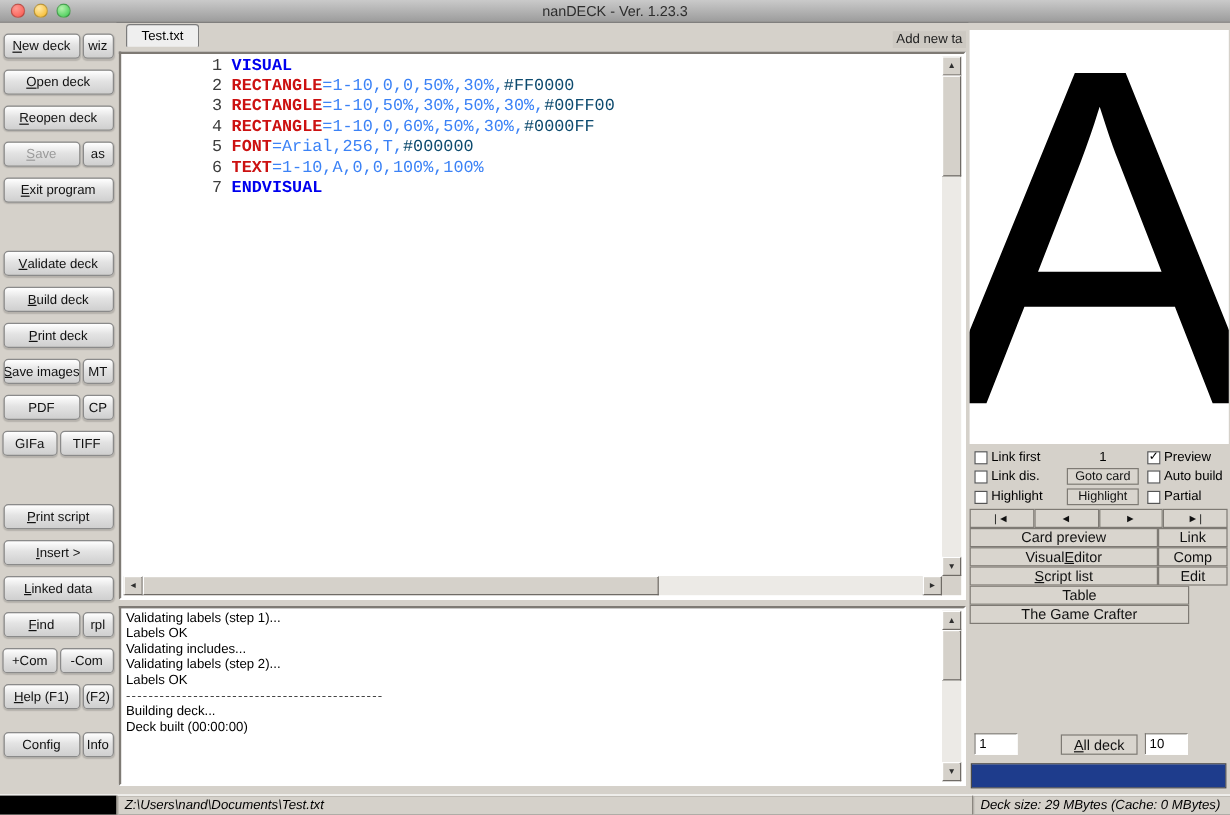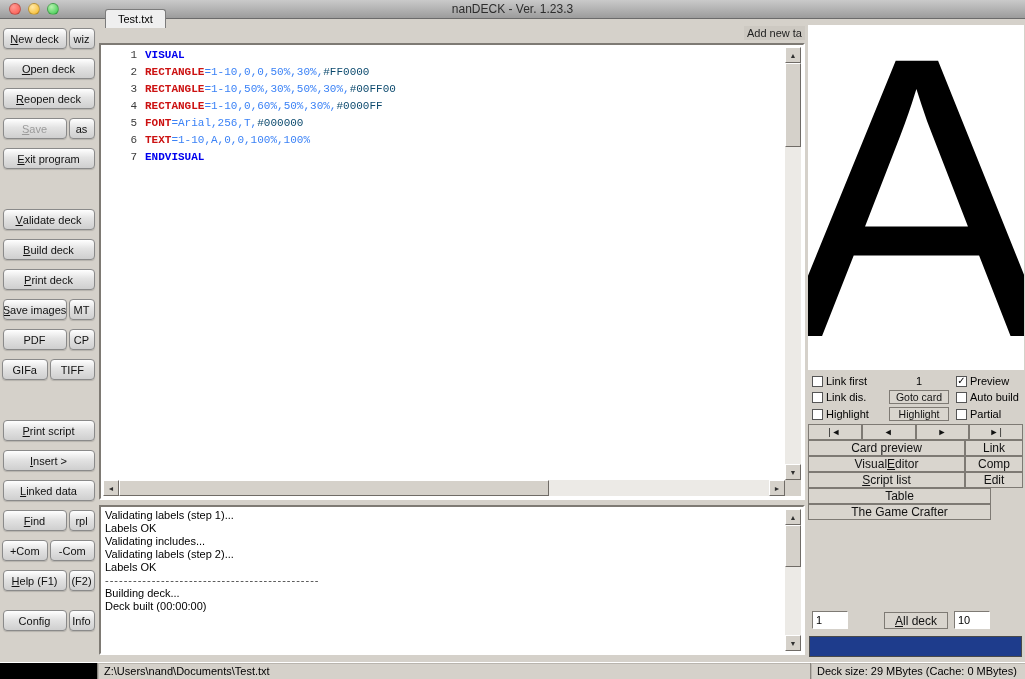--- a/index.html
+++ b/index.html
@@ -25,32 +25,32 @@
   .aqua { height:21px; border:1px solid #8a8a8a; border-radius:4px;
     background:linear-gradient(#ffffff,#e3e3e3 45%,#cfcfcf); font-size:11px; color:#111;
     display:flex; align-items:center; justify-content:center; cursor:default;
     box-shadow:0 1px 1px rgba(0,0,0,.15); white-space:nowrap; overflow:hidden; }
   .aqua.main { width:64px; } .aqua.small { width:26px; } .aqua.full { width:92px; } .aqua.eq { flex:1; }
   .aqua.disabled { color:#9b9b9b; }
 
   
   .center { position:absolute; left:97px; top:19px; width:710px; height:643px; }
   .tabrow { position:absolute; left:0; top:0; width:710px; height:24px; }
-  .tab { position:absolute; left:8px; bottom:15px; height:19px; padding:0 12px;
+  .tab { position:absolute; left:8px; bottom:4px; height:19px; padding:0 12px;
     background:#efefef; border:1px solid #7b7b7b; border-bottom:none; border-radius:3px 3px 0 0;
     font-size:11px; display:flex; align-items:center; }
   .addnew { position:absolute; right:2px; bottom:3px; font-size:11px; color:#222;
     padding:1px 3px; background:#cdc9c2; white-space:nowrap; }
 
   .sunken { border-top:2px solid #7e7a74; border-left:2px solid #7e7a74;
     border-bottom:2px solid #ffffff; border-right:2px solid #ffffff; background:#fff; }
 
   .editor { position:absolute; left:2px; top:24px; width:706px; height:457px; overflow:hidden; }
   .ed-lines { position:absolute; left:0; top:2px; right:18px; bottom:18px; overflow:hidden;
-    font-family:"Liberation Mono","DejaVu Sans Mono",monospace; font-size:11px; line-height:17px; }
+    font-family:"Liberation Mono","DejaVu Sans Mono",monospace; font-size:14px; line-height:17px;padding-left:48px; }
   .ed-line { white-space:pre; }
   .ln { display:inline-block; width:44px; text-align:right; padding-right:8px; color:#3c3c3c; }
   .kw-blue { color:#0000ee; font-weight:bold; }
   .kw-red { color:#cc1111; font-weight:bold; }
   .val { color:#3b82f6; }
   .hex { color:#0c4a6e; }
 
   
   .vsb { position:absolute; top:2px; right:2px; width:16px; bottom:18px; background:#eceae6; }
   .hsb { position:absolute; left:2px; bottom:2px; right:18px; height:16px; background:#eceae6; }
@@ -108,21 +108,21 @@
 
   .progress { position:absolute; left:2px; top:617px; width:213px; height:21px;
     border:1px solid #4a4a4a; background:#fff; }
   .progress .fill { height:100%; width:100%; background:#1e3c8c; }
 
   
   .statusbar { position:absolute; left:0; top:662px; width:1025px; height:17px;
     display:grid; grid-template-columns:97px 713px 1fr; background:#d5d1ca; border-top:1px solid #fff; }
   .status-corner { background:#000; }
   .status-seg { font-size:11px; color:#000; display:flex; align-items:center; padding:0 6px;
-    border-left:1px solid #8a867f; box-shadow:inset 1px 1px 0 #b9b5ae; white-space:nowrap; overflow:hidden; }
+    border-left:1px solid #8a867f; box-shadow:inset 1px 1px 0 #b9b5ae; white-space:nowrap; overflow:hidden;font-style:italic; }
   u { text-decoration:underline; }
 </style>
 </head>
 <body>
 
 <div class="window">
 
   <div class="titlebar">
     <div class="traffic">
       <span class="light red"></span>

